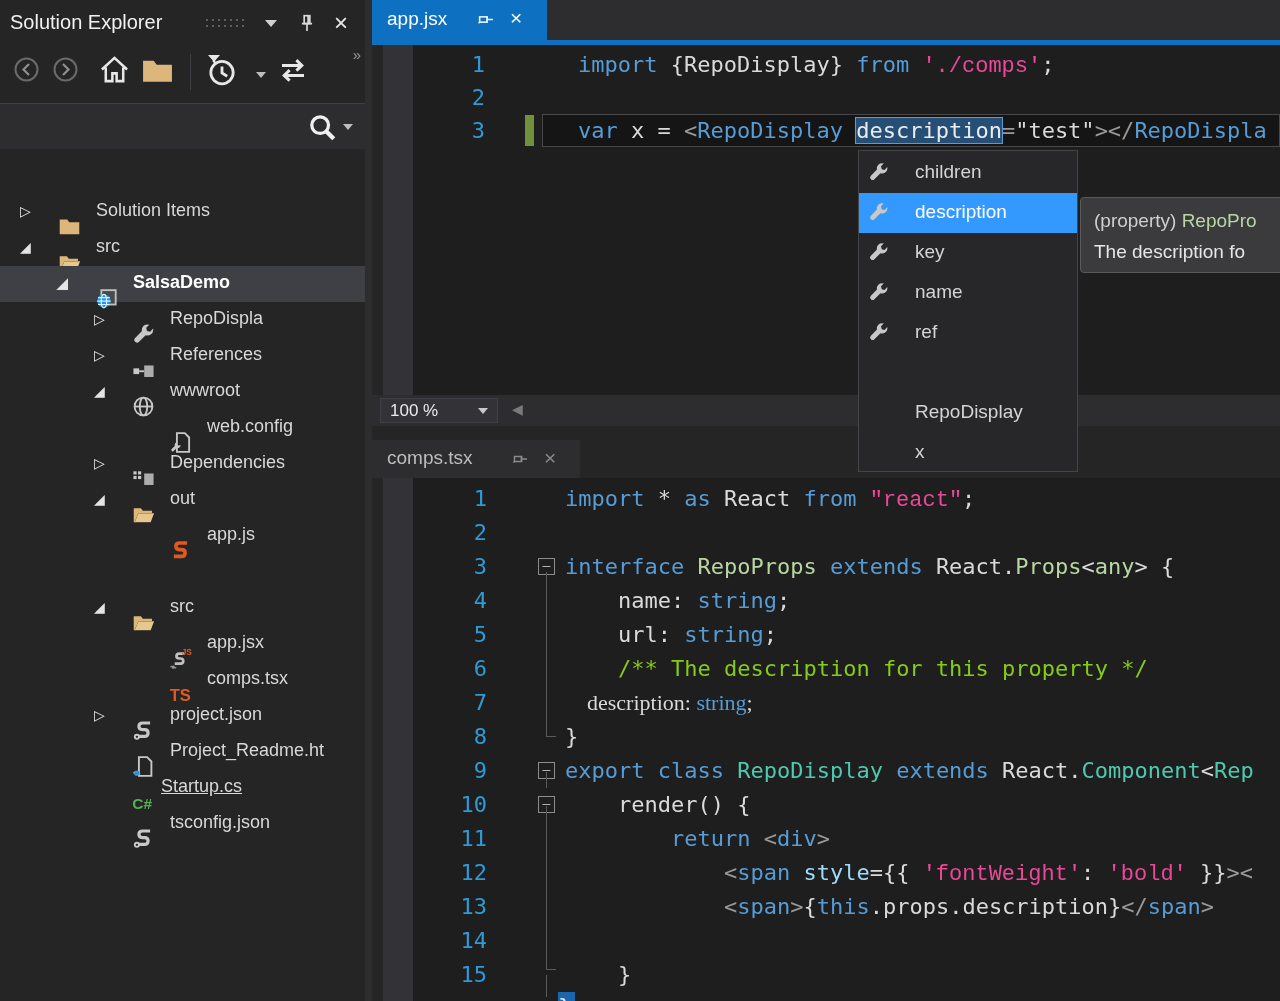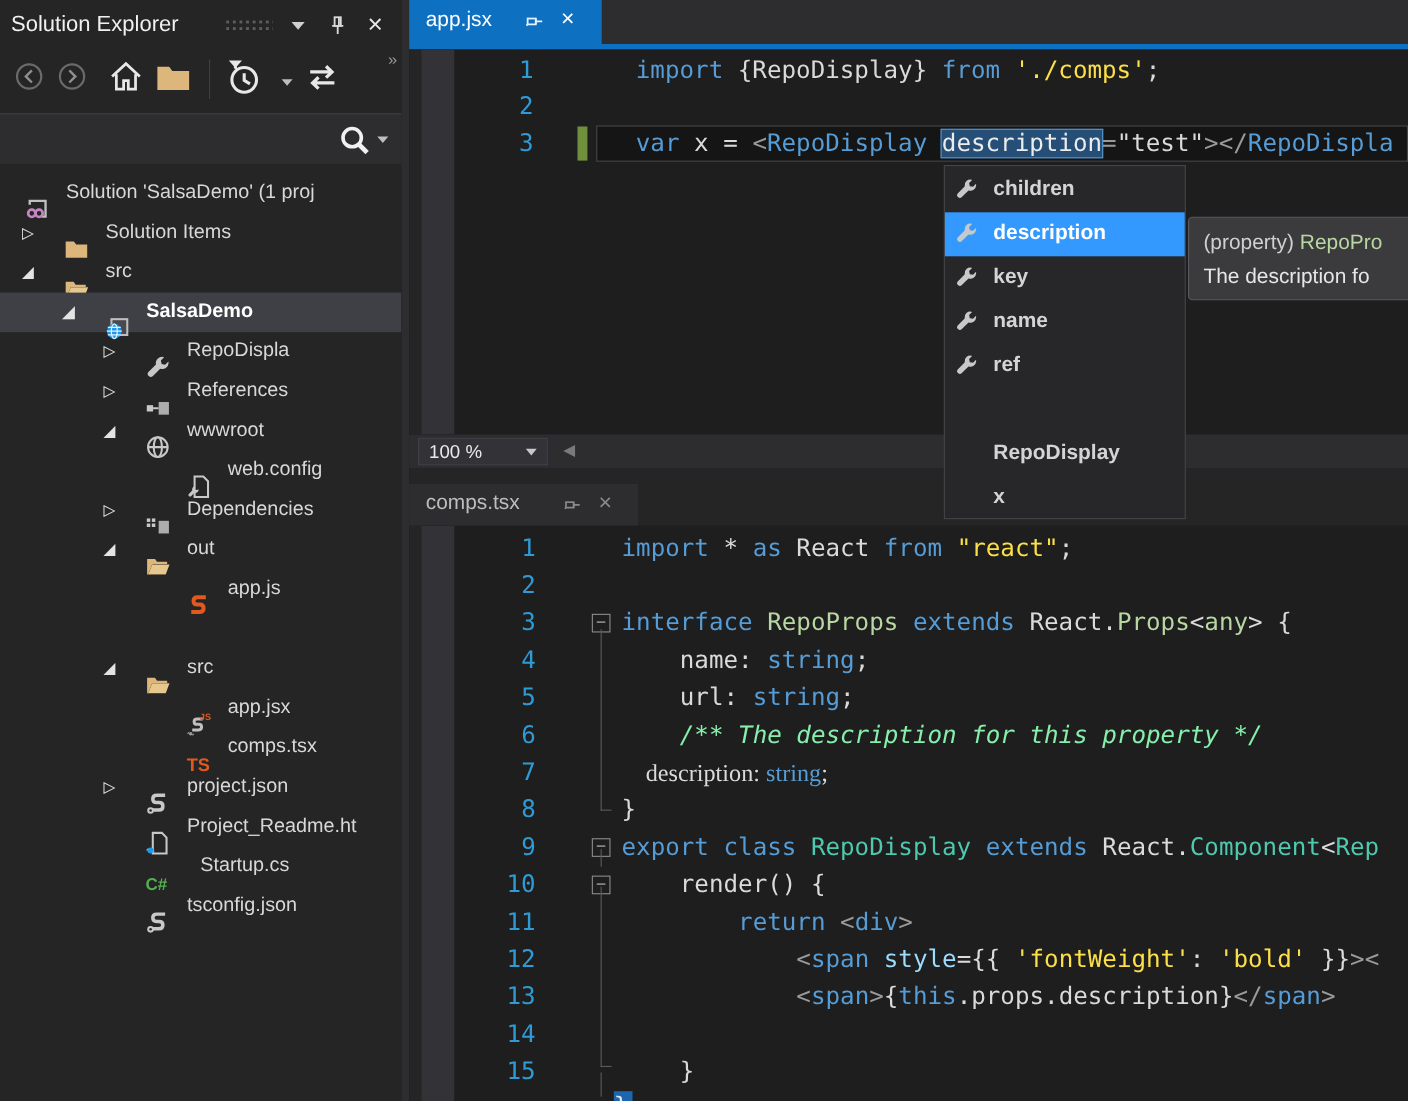--- a/index.html
+++ b/index.html
@@ -57,22 +57,22 @@
 
   .editor { position:absolute; left:0; width:908px; background:#1E1E1E; overflow:hidden; }
   #editor1 { top:45px; height:350px; }
   #editor2 { top:478px; height:523px; }
   .m-strip1 { position:absolute; left:0; top:0; bottom:0; width:11px; background:#252526; }
   .m-strip2 { position:absolute; left:11px; top:0; bottom:0; width:30px; background:#333337; }
 
   .code-line { position:absolute; left:0; width:908px; font-family:"DejaVu Sans Mono", monospace; font-size:22px; white-space:pre; }
   .lnum { position:absolute; left:40px; text-align:right; color:#2E9BD6; }
   .ltext { position:absolute; top:0; }
-  .c-kw { color:#569CD6; } .c-pl { color:#DADADA; } .c-st { color:#fde047; }
-  .c-cm { color:#86efac;font-style:italic; } .c-tg { color:#B8D7A3; } .c-tt { color:#4EC9B0; }
+  .c-kw { color:#569CD6; } .c-pl { color:#DADADA; } .c-st { color:#ec4899;font-family:Liberation Mono, monospace; }
+  .c-cm { color:#84cc16; } .c-tg { color:#B8D7A3; } .c-tt { color:#4EC9B0; }
   .c-gb { color:#9A9A9A; } .c-at { color:#9CDCFE; }
   .c-sel { background:#264F78; color:#ECECEC; box-shadow:0 0 0 1px #5B9BD5; }
   .curline { position:absolute; top:0; right:0; height:100%; background:#151515; border:1px solid #484848; }
   .changebar { position:absolute; left:153px; top:1px; width:9px; height:31px; background:#71903E; }
   .foldbox { position:absolute; left:166px; top:8px; width:17px; height:17px; border:1px solid #8C8C8C; background:#1E1E1E;
              color:#C8C8C8; font-size:13px; line-height:14px; text-align:center; font-family:"DejaVu Sans Mono",monospace; }
   .guide { position:absolute; background:#5A5A5A; }
 
   
   #zoombar { position:absolute; left:0; top:395px; width:908px; height:31px; background:#2D2D30; }
@@ -90,21 +90,21 @@
   #line16-frag { position:absolute; left:186px; top:514px; width:17px; height:9px; background:#1C66B0; overflow:hidden;
                  color:#E8E8E8; font-family:"DejaVu Sans Mono",monospace; font-size:22px; line-height:30px; }
 
   
   #completion { position:absolute; left:858px; top:150px; width:220px; height:322px; background:#27272A;
                 border:1px solid #454548; z-index:10; }
   .comp-item { position:absolute; left:0; width:218px; height:40px; color:#D4D4D4; font-size:19px; }
   .comp-item.sel { background:#3399FF; color:#FFFFFF; }
   .comp-icon { position:absolute; left:9px; top:9px; width:21px; height:21px; }
   .comp-icon svg { width:21px; height:21px; }
-  .comp-label { position:absolute; left:44px; top:8px; white-space:nowrap;font-weight:bold; }
+  .comp-label { position:absolute; left:56px; top:8px; white-space:nowrap; }
 
   
   #quickinfo { position:absolute; left:1080px; top:197px; width:230px; height:76px; background:#3B3B3D;
                border:1px solid #5A5A5E; border-radius:4px; z-index:11; padding:7px 13px; }
   #qi-line1 { font-size:19px; color:#CFCFCF; white-space:nowrap; line-height:31px; }
   #qi-type { color:#B8D7A3; }
   #qi-line2 { font-size:19px; color:#E6E6E6; white-space:nowrap; line-height:31px; }
 
   svg { display:block; }
 </style>
@@ -178,32 +178,20 @@
       <div id="search-mag">
         <svg width="29" height="29" viewBox="0 0 16 16">
             <circle cx="6.7" cy="6.7" r="4.6" fill="none" stroke="#F0F0F0" stroke-width="1.8"></circle>
             <path d="M10.2 10.2l4 4" stroke="#F0F0F0" stroke-width="2.4"></path>
           </svg>
       </div>
       <div id="search-dd"></div>
     </div>
 
     <div id="tree">
-        <div class="trow" style="top: 3px;">
-          <span class="ticon" style="left: 22px;">
-            <svg viewBox="0 0 16 16">
-              <path d="M3.5 5V2.5h10v10H11" fill="none" stroke="#BFBFBF" stroke-width="1.5"></path>
-              <g fill="none" stroke="#C586C0" stroke-width="1.7">
-                <circle cx="4.8" cy="10.4" r="2.3"></circle>
-                <circle cx="9.4" cy="10.4" r="2.3"></circle>
-              </g>
-            </svg>
-          </span>
-          <span class="tlabel" style="left: 60px;">Solution 'SalsaDemo' (1 proj</span>
-        </div>
         <div class="trow" style="top: 39px;">
           <span class="tarrow" style="left: 20px;">▷</span>
           <span class="ticon" style="left: 58px;">
             <svg viewBox="0 0 16 16">
               <path d="M1.2 3.2h5.2l1.4 1.9h7v8.3h-13.6z" fill="#DCB67A"></path>
             </svg>
           </span>
           <span class="tlabel" style="left: 96px;">Solution Items</span>
         </div>
         <div class="trow" style="top: 75px;">
@@ -357,21 +345,21 @@
             </svg>
           </span>
           <span class="tlabel" style="left: 170px;">Project_Readme.ht</span>
         </div>
         <div class="trow" style="top: 615px;">
           <span class="ticon" style="left: 132px;">
             <svg viewBox="0 0 16 16">
               <text x="0.2" y="12.6" font-size="10.8" font-weight="bold" fill="#54B152" font-family="Liberation Sans, sans-serif">C#</text>
             </svg>
           </span>
-          <span class="tlabel" style="left: 182px;">Startup.cs</span>
+          <span class="tlabel" style="left: 161px; text-decoration: underline;">Startup.cs</span>
         </div>
         <div class="trow" style="top: 651px;">
           <span class="ticon" style="left: 132px;">
             <svg viewBox="0 0 16 16">
               <path d="M12.6 2.8H7.4C5.6 2.8 4.8 3.7 4.8 5.1c0 1.4.8 2.3 2.4 2.3h1.6c1.6 0 2.4.9 2.4 2.3 0 1.5-.8 2.4-2.6 2.4H3.4" fill="none" stroke="#C8C8C8" stroke-width="2.2"></path>
               <circle cx="3.4" cy="12.4" r="2.1" fill="#C8C8C8"></circle>
               <circle cx="3.4" cy="12.4" r="0.8" fill="#252526"></circle>
             </svg>
           </span>
           <span class="tlabel" style="left: 170px;">tsconfig.json</span>

